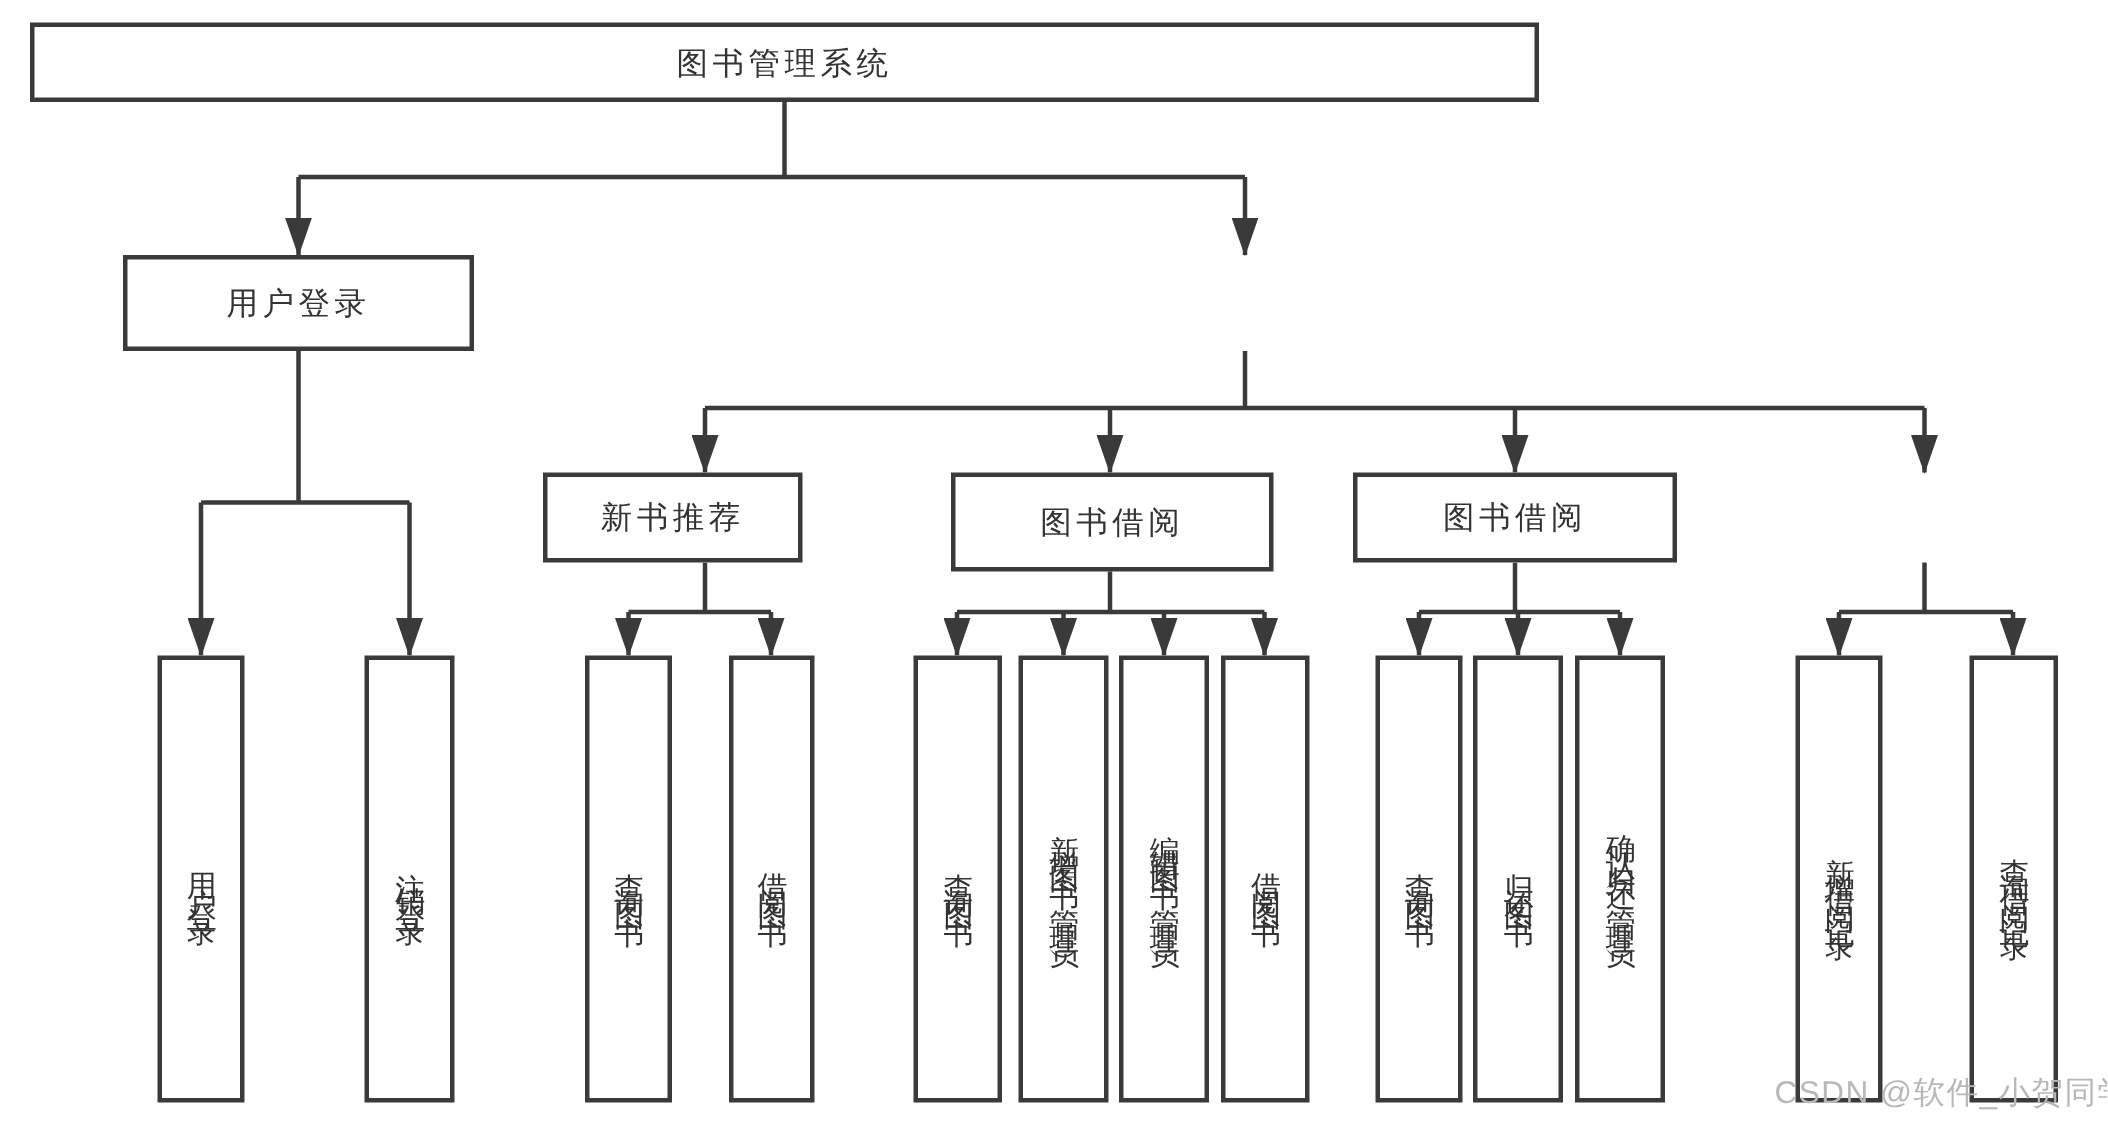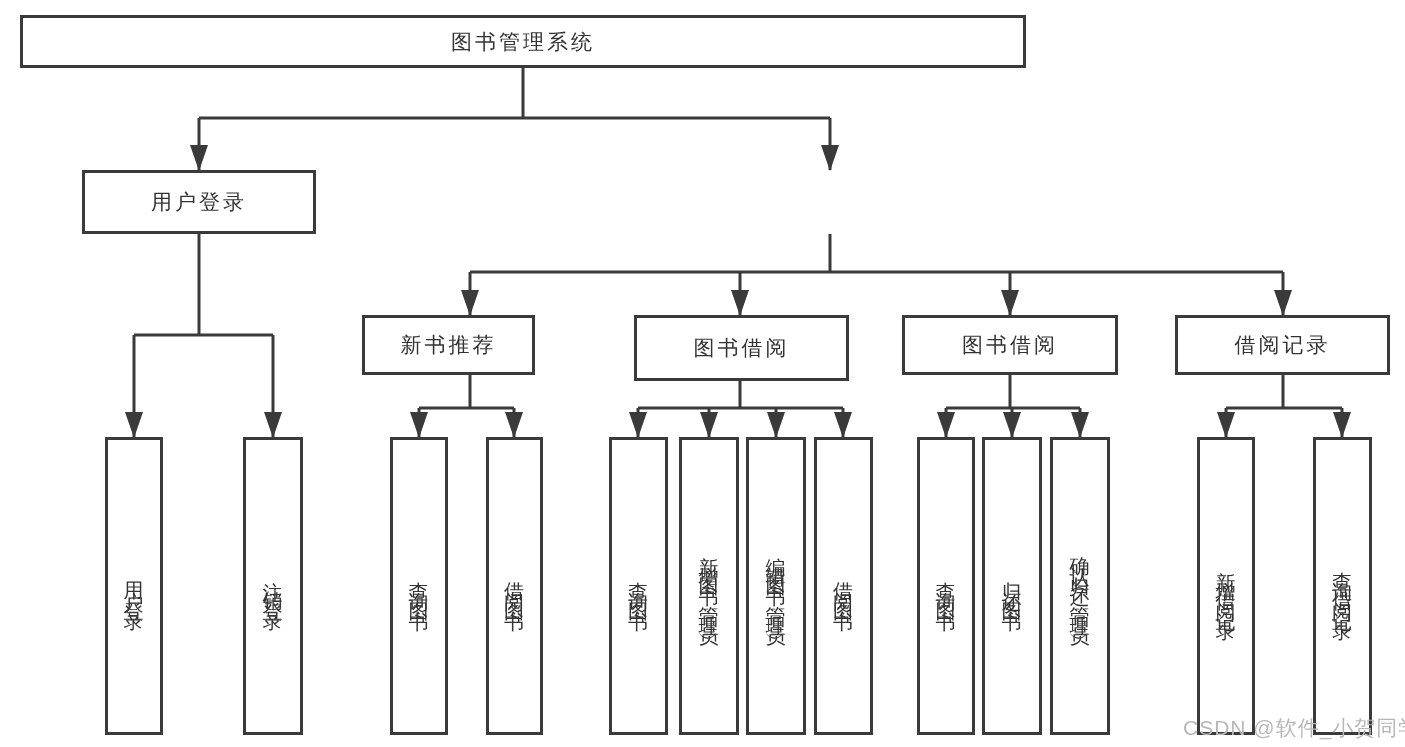--- a/index.html
+++ b/index.html
@@ -116,23 +116,20 @@
 
   <div class="box h" style="left:362px;top:315px;width:173px;height:60px">
     <span>新书推荐</span>
   </div>
   <div class="box h" style="left:634px;top:315px;width:215px;height:66px">
     <span>图书借阅</span>
   </div>
   <div class="box h" style="left:902px;top:315px;width:216px;height:60px">
     <span>图书借阅</span>
   </div>
-  <div class="box h" style="left:1175px;top:315px;width:215px;height:60px">
-    <span>借阅记录</span>
-  </div>
 
   <div class="box v" style="left:105px;width:58px">
     <span>用户登录</span>
   </div>
   <div class="box v" style="left:243px;width:60px">
     <span>注销登录</span>
   </div>
 
   <div class="box v" style="left:390px;width:58px">
     <span>查询图书</span>

